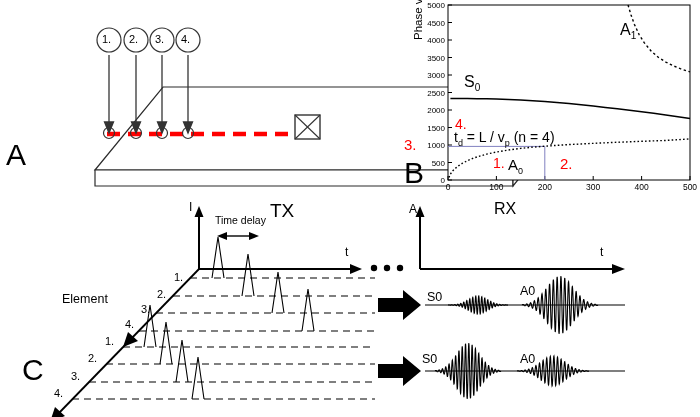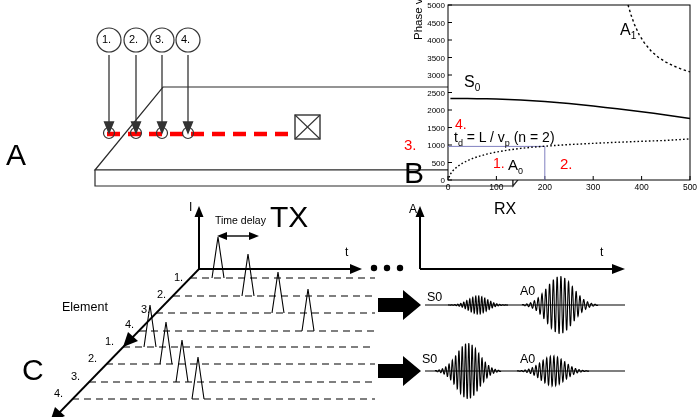--- a/index.html
+++ b/index.html
@@ -128,21 +128,21 @@
 
   <div class="txt" style="left:508px;top:156px;font-size:15px;"><span>A</span><sub style="font-size:9px;">0</sub></div>
 
   <div class="txt" style="left:620px;top:21px;font-size:16px;"><span>A</span><sub style="font-size:10px;">1</sub></div>
 
   <div class="txt red" style="left:493px;top:155px;font-size:14px;">1.</div>
   <div class="txt red" style="left:560px;top:155px;font-size:15px;">2.</div>
   <div class="txt red" style="left:404px;top:136px;font-size:15px;">3.</div>
   <div class="txt red" style="left:455px;top:116px;font-size:14px;">4.</div>
 
-  <div class="txt" style="left:454px;top:129px;font-size:14px;"><span>t</span><sub style="font-size:9px;">d</sub><span> = L / v</span><sub style="font-size:9px;">p</sub><span> (n = 2)</span></div>
+  <div class="txt" style="left:454px;top:129px;font-size:14px;"><span>t</span><sub style="font-size:9px;">d</sub><span> = L / v</span><sub style="font-size:9px;">p</sub><span> (n = 4)</span></div>
 
   <div class="panel-letter" id="panelC-letter">C</div>
 
   <svg width="700" height="225" style="position:absolute;left:0;top:192px;">
 
     <g stroke="#000" fill="#000">
       <line x1="199" y1="22" x2="199" y2="77" stroke-width="2"></line>
       <polygon points="199,14 194.5,25 203.5,25" stroke="none"></polygon>
       <line x1="199" y1="77" x2="353" y2="77" stroke-width="2"></line>
       <polygon points="362,77 350,72 350,82" stroke="none"></polygon>
@@ -216,27 +216,27 @@
     <g>
       <line x1="425" y1="179" x2="625" y2="179" stroke="#000" stroke-width="1.2"></line>
       <path id="rx2a" fill="none" stroke="#000" stroke-width="1.1" d="M435.00 179.00 L435.17 178.86 L435.35 178.72 L435.52 178.60 L435.69 178.52 L435.87 178.48 L436.04 178.50 L436.22 178.58 L436.39 178.72 L436.56 178.90 L436.74 179.11 L436.91 179.32 L437.08 179.52 L437.26 179.67 L437.43 179.76 L437.61 179.77 L437.78 179.69 L437.95 179.53 L438.13 179.29 L438.30 179.00 L438.47 178.68 L438.65 178.38 L438.82 178.12 L438.99 177.94 L439.17 177.87 L439.34 177.92 L439.52 178.10 L439.69 178.39 L439.86 178.78 L440.04 179.23 L440.21 179.68 L440.38 180.09 L440.56 180.40 L440.73 180.59 L440.91 180.60 L441.08 180.43 L441.25 180.09 L441.43 179.60 L441.60 179.00 L441.77 178.36 L441.95 177.75 L442.12 177.23 L442.29 176.88 L442.47 176.74 L442.64 176.85 L442.82 177.22 L442.99 177.81 L443.16 178.57 L443.34 179.44 L443.51 180.32 L443.68 181.11 L443.86 181.71 L444.03 182.04 L444.21 182.06 L444.38 181.73 L444.55 181.06 L444.73 180.13 L444.90 179.00 L445.07 177.80 L445.25 176.66 L445.42 175.72 L445.59 175.08 L445.77 174.85 L445.94 175.07 L446.12 175.75 L446.29 176.84 L446.46 178.23 L446.64 179.79 L446.81 181.36 L446.98 182.75 L447.16 183.80 L447.33 184.37 L447.51 184.37 L447.68 183.77 L447.85 182.59 L448.03 180.95 L448.20 179.00 L448.37 176.94 L448.55 175.00 L448.72 173.41 L448.89 172.36 L449.07 172.00 L449.24 172.40 L449.42 173.56 L449.59 175.39 L449.76 177.72 L449.94 180.31 L450.11 182.88 L450.28 185.14 L450.46 186.83 L450.63 187.72 L450.81 187.68 L450.98 186.67 L451.15 184.76 L451.33 182.11 L451.50 179.00 L451.67 175.75 L451.85 172.71 L452.02 170.24 L452.19 168.64 L452.37 168.13 L452.54 168.80 L452.72 170.63 L452.89 173.48 L453.06 177.05 L453.24 180.99 L453.41 184.86 L453.58 188.24 L453.76 190.73 L453.93 192.01 L454.11 191.89 L454.28 190.34 L454.45 187.47 L454.63 183.56 L454.80 179.00 L454.97 174.27 L455.15 169.91 L455.32 166.39 L455.49 164.15 L455.67 163.48 L455.84 164.50 L456.02 167.16 L456.19 171.22 L456.36 176.27 L456.54 181.78 L456.71 187.15 L456.88 191.79 L457.06 195.16 L457.23 196.84 L457.41 196.61 L457.58 194.42 L457.75 190.47 L457.93 185.15 L458.10 179.00 L458.27 172.69 L458.45 166.90 L458.62 162.30 L458.79 159.42 L458.97 158.63 L459.14 160.05 L459.32 163.60 L459.49 168.92 L459.66 175.48 L459.84 182.56 L460.01 189.42 L460.18 195.28 L460.36 199.47 L460.53 201.50 L460.71 201.11 L460.88 198.28 L461.05 193.28 L461.23 186.62 L461.40 179.00 L461.57 171.25 L461.75 164.21 L461.92 158.67 L462.09 155.27 L462.27 154.42 L462.44 156.24 L462.62 160.58 L462.79 167.00 L462.96 174.82 L463.14 183.21 L463.31 191.24 L463.48 198.04 L463.66 202.84 L463.83 205.10 L464.01 204.52 L464.18 201.16 L464.35 195.34 L464.53 187.68 L464.70 179.00 L464.87 170.24 L465.05 162.37 L465.22 156.25 L465.39 152.56 L465.57 151.72 L465.74 153.86 L465.92 158.74 L466.09 165.86 L466.26 174.44 L466.44 183.57 L466.61 192.23 L466.78 199.48 L466.96 204.53 L467.13 206.82 L467.31 206.09 L467.48 202.42 L467.65 196.19 L467.83 188.09 L468.00 179.00 L468.17 169.91 L468.35 161.81 L468.52 155.58 L468.69 151.91 L468.87 151.18 L469.04 153.47 L469.22 158.52 L469.39 165.77 L469.56 174.43 L469.74 183.56 L469.91 192.14 L470.08 199.26 L470.26 204.14 L470.43 206.28 L470.61 205.44 L470.78 201.75 L470.95 195.63 L471.13 187.76 L471.30 179.00 L471.47 170.32 L471.65 162.66 L471.82 156.84 L471.99 153.48 L472.17 152.90 L472.34 155.16 L472.52 159.96 L472.69 166.76 L472.86 174.79 L473.04 183.18 L473.21 191.00 L473.38 197.42 L473.56 201.76 L473.73 203.58 L473.91 202.73 L474.08 199.33 L474.25 193.79 L474.43 186.75 L474.60 179.00 L474.77 171.38 L474.95 164.72 L475.12 159.72 L475.29 156.89 L475.47 156.50 L475.64 158.53 L475.82 162.72 L475.99 168.58 L476.16 175.44 L476.34 182.52 L476.51 189.08 L476.68 194.40 L476.86 197.95 L477.03 199.37 L477.21 198.58 L477.38 195.70 L477.55 191.10 L477.73 185.31 L477.90 179.00 L478.07 172.85 L478.25 167.53 L478.42 163.58 L478.59 161.39 L478.77 161.16 L478.94 162.84 L479.12 166.21 L479.29 170.85 L479.46 176.22 L479.64 181.73 L479.81 186.78 L479.98 190.84 L480.16 193.50 L480.33 194.52 L480.51 193.85 L480.68 191.61 L480.85 188.09 L481.03 183.73 L481.20 179.00 L481.37 174.44 L481.55 170.53 L481.72 167.66 L481.89 166.11 L482.07 165.99 L482.24 167.27 L482.42 169.76 L482.59 173.14 L482.76 177.01 L482.94 180.95 L483.11 184.52 L483.28 187.37 L483.46 189.20 L483.63 189.87 L483.81 189.36 L483.98 187.76 L484.15 185.29 L484.33 182.25 L484.50 179.00 L484.67 175.89 L484.85 173.24 L485.02 171.33 L485.19 170.32 L485.37 170.28 L485.54 171.17 L485.72 172.86 L485.89 175.12 L486.06 177.69 L486.24 180.28 L486.41 182.61 L486.58 184.44 L486.76 185.60 L486.93 186.00 L487.11 185.64 L487.28 184.59 L487.45 183.00 L487.63 181.06 L487.80 179.00 L487.97 177.05 L488.15 175.41 L488.32 174.23 L488.49 173.63 L488.67 173.63 L488.84 174.20 L489.02 175.25 L489.19 176.64 L489.36 178.21 L489.54 179.77 L489.71 181.16 L489.88 182.25 L490.06 182.93 L490.23 183.15 L490.41 182.92 L490.58 182.28 L490.75 181.34 L490.93 180.20 L491.10 179.00 L491.27 177.87 L491.45 176.94 L491.62 176.27 L491.79 175.94 L491.97 175.96 L492.14 176.29 L492.32 176.89 L492.49 177.68 L492.66 178.56 L492.84 179.43 L493.01 180.19 L493.18 180.78 L493.36 181.15 L493.53 181.26 L493.71 181.12 L493.88 180.77 L494.05 180.25 L494.23 179.64 L494.40 179.00 L494.57 178.40 L494.75 177.91 L494.92 177.57 L495.09 177.40 L495.27 177.41 L495.44 177.60 L495.62 177.91 L495.79 178.32 L495.96 178.77 L496.14 179.22 L496.31 179.61 L496.48 179.90 L496.66 180.08 L496.83 180.13 L497.01 180.06 L497.18 179.88 L497.35 179.62 L497.53 179.32 L497.70 179.00 L497.87 178.71 L498.05 178.47 L498.22 178.31 L498.39 178.23 L498.57 178.24 L498.74 178.33 L498.92 178.48 L499.09 178.68 L499.26 178.89 L499.44 179.10 L499.61 179.28 L499.78 179.42 L499.96 179.50 L500.13 179.52 L500.31 179.48 L500.48 179.40 L500.65 179.28 L500.83 179.14 L501.00 179.00"></path>
       <path id="rx2b" fill="none" stroke="#000" stroke-width="1.1" d="M517.00 179.00 L517.19 178.94 L517.38 178.89 L517.57 178.84 L517.76 178.81 L517.95 178.79 L518.14 178.80 L518.33 178.83 L518.52 178.89 L518.71 178.96 L518.89 179.04 L519.08 179.13 L519.27 179.21 L519.46 179.28 L519.65 179.31 L519.84 179.32 L520.03 179.29 L520.22 179.22 L520.41 179.12 L520.60 179.00 L520.79 178.87 L520.98 178.74 L521.17 178.63 L521.36 178.55 L521.55 178.52 L521.74 178.54 L521.93 178.61 L522.12 178.74 L522.31 178.91 L522.49 179.10 L522.68 179.29 L522.87 179.47 L523.06 179.61 L523.25 179.69 L523.44 179.70 L523.63 179.63 L523.82 179.48 L524.01 179.26 L524.20 179.00 L524.39 178.72 L524.58 178.44 L524.77 178.21 L524.96 178.05 L525.15 177.99 L525.34 178.04 L525.53 178.20 L525.72 178.46 L525.91 178.81 L526.09 179.20 L526.28 179.60 L526.47 179.96 L526.66 180.24 L526.85 180.39 L527.04 180.40 L527.23 180.25 L527.42 179.95 L527.61 179.52 L527.80 179.00 L527.99 178.44 L528.18 177.92 L528.37 177.47 L528.56 177.17 L528.75 177.06 L528.94 177.16 L529.13 177.47 L529.32 177.98 L529.51 178.64 L529.69 179.37 L529.88 180.12 L530.07 180.78 L530.26 181.28 L530.45 181.56 L530.64 181.56 L530.83 181.28 L531.02 180.72 L531.21 179.94 L531.40 179.00 L531.59 178.01 L531.78 177.07 L531.97 176.30 L532.16 175.78 L532.35 175.60 L532.54 175.79 L532.73 176.35 L532.92 177.24 L533.11 178.38 L533.29 179.64 L533.48 180.90 L533.67 182.02 L533.86 182.85 L534.05 183.30 L534.24 183.29 L534.43 182.79 L534.62 181.85 L534.81 180.54 L535.00 179.00 L535.19 177.38 L535.38 175.87 L535.57 174.63 L535.76 173.82 L535.95 173.55 L536.14 173.88 L536.33 174.80 L536.52 176.22 L536.71 178.02 L536.89 180.00 L537.08 181.96 L537.27 183.68 L537.46 184.94 L537.65 185.60 L537.84 185.55 L538.03 184.77 L538.22 183.32 L538.41 181.33 L538.60 179.00 L538.79 176.58 L538.98 174.34 L539.17 172.54 L539.36 171.38 L539.55 171.03 L539.74 171.54 L539.93 172.90 L540.12 174.99 L540.31 177.59 L540.49 180.43 L540.68 183.22 L540.87 185.62 L541.06 187.38 L541.25 188.26 L541.44 188.14 L541.63 187.02 L541.82 184.97 L542.01 182.20 L542.20 179.00 L542.39 175.71 L542.58 172.68 L542.77 170.27 L542.96 168.75 L543.15 168.33 L543.34 169.07 L543.53 170.92 L543.72 173.71 L543.91 177.15 L544.09 180.87 L544.28 184.48 L544.47 187.57 L544.66 189.79 L544.85 190.87 L545.04 190.67 L545.23 189.18 L545.42 186.55 L545.61 183.03 L545.80 179.00 L545.99 174.89 L546.18 171.16 L546.37 168.22 L546.56 166.41 L546.75 165.95 L546.94 166.91 L547.13 169.21 L547.32 172.62 L547.51 176.78 L547.69 181.24 L547.88 185.52 L548.07 189.14 L548.26 191.71 L548.45 192.91 L548.64 192.61 L548.83 190.82 L549.02 187.72 L549.21 183.63 L549.40 179.00 L549.59 174.32 L549.78 170.11 L549.97 166.84 L550.16 164.86 L550.35 164.41 L550.54 165.55 L550.73 168.16 L550.92 171.97 L551.11 176.56 L551.29 181.44 L551.48 186.08 L551.67 189.97 L551.86 192.68 L552.05 193.90 L552.24 193.51 L552.43 191.54 L552.62 188.21 L552.81 183.87 L553.00 179.00 L553.19 174.13 L553.38 169.79 L553.57 166.46 L553.76 164.49 L553.95 164.10 L554.14 165.32 L554.33 168.03 L554.52 171.92 L554.71 176.56 L554.89 181.44 L555.08 186.03 L555.27 189.84 L555.46 192.45 L555.65 193.59 L555.84 193.14 L556.03 191.16 L556.22 187.89 L556.41 183.68 L556.60 179.00 L556.79 174.37 L556.98 170.28 L557.17 167.18 L557.36 165.39 L557.55 165.09 L557.74 166.29 L557.93 168.86 L558.12 172.48 L558.31 176.76 L558.49 181.22 L558.68 185.38 L558.87 188.79 L559.06 191.09 L559.25 192.05 L559.44 191.59 L559.63 189.78 L559.82 186.84 L560.01 183.11 L560.20 179.00 L560.39 174.97 L560.58 171.45 L560.77 168.82 L560.96 167.33 L561.15 167.13 L561.34 168.21 L561.53 170.43 L561.72 173.52 L561.91 177.13 L562.09 180.85 L562.28 184.29 L562.47 187.08 L562.66 188.93 L562.85 189.67 L563.04 189.25 L563.23 187.73 L563.42 185.32 L563.61 182.29 L563.80 179.00 L563.99 175.80 L564.18 173.03 L564.37 170.98 L564.56 169.86 L564.75 169.74 L564.94 170.62 L565.13 172.38 L565.32 174.78 L565.51 177.57 L565.69 180.41 L565.88 183.01 L566.07 185.10 L566.26 186.46 L566.45 186.97 L566.64 186.62 L566.83 185.46 L567.02 183.66 L567.21 181.42 L567.40 179.00 L567.59 176.67 L567.78 174.68 L567.97 173.23 L568.16 172.45 L568.35 172.40 L568.54 173.06 L568.73 174.32 L568.92 176.04 L569.11 178.00 L569.29 179.98 L569.48 181.78 L569.67 183.20 L569.86 184.12 L570.05 184.45 L570.24 184.18 L570.43 183.37 L570.62 182.13 L570.81 180.62 L571.00 179.00 L571.19 177.46 L571.38 176.15 L571.57 175.21 L571.76 174.71 L571.95 174.70 L572.14 175.15 L572.33 175.98 L572.52 177.10 L572.71 178.36 L572.89 179.62 L573.08 180.76 L573.27 181.65 L573.46 182.21 L573.65 182.40 L573.84 182.22 L574.03 181.70 L574.22 180.93 L574.41 179.99 L574.60 179.00 L574.79 178.06 L574.98 177.28 L575.17 176.72 L575.36 176.44 L575.55 176.44 L575.74 176.72 L575.93 177.22 L576.12 177.88 L576.31 178.63 L576.49 179.36 L576.68 180.02 L576.87 180.53 L577.06 180.84 L577.25 180.94 L577.44 180.83 L577.63 180.53 L577.82 180.08 L578.01 179.56 L578.20 179.00 L578.39 178.48 L578.58 178.05 L578.77 177.75 L578.96 177.60 L579.15 177.61 L579.34 177.76 L579.53 178.04 L579.72 178.40 L579.91 178.80 L580.09 179.19 L580.28 179.54 L580.47 179.80 L580.66 179.96 L580.85 180.01 L581.04 179.95 L581.23 179.79 L581.42 179.56 L581.61 179.28 L581.80 179.00 L581.99 178.74 L582.18 178.52 L582.37 178.37 L582.56 178.30 L582.75 178.31 L582.94 178.39 L583.13 178.53 L583.32 178.71 L583.51 178.90 L583.69 179.09 L583.88 179.26 L584.07 179.39 L584.26 179.46 L584.45 179.48 L584.64 179.45 L584.83 179.37 L585.02 179.26 L585.21 179.13 L585.40 179.00 L585.59 178.88 L585.78 178.78 L585.97 178.71 L586.16 178.68 L586.35 178.69 L586.54 178.72 L586.73 178.79 L586.92 178.87 L587.11 178.96 L587.29 179.04 L587.48 179.11 L587.67 179.17 L587.86 179.20 L588.05 179.21 L588.24 179.19 L588.43 179.16 L588.62 179.11 L588.81 179.06 L589.00 179.00"></path>
     </g>
   </svg>
 
   <div class="txt" style="left:189px;top:200px;font-size:12px;">I</div>
   <div class="txt" style="left:345px;top:245px;font-size:12px;">t</div>
   <div class="txt" style="left:215px;top:214px;font-size:10.5px;">Time delay</div>
-  <div class="txt" style="left:270px;top:200px;font-size:30px;">TX</div>
+  <div class="txt" style="left:270px;top:200px;font-size:19px;">TX</div>
 
   <div class="txt" style="left:409px;top:202px;font-size:12px;">A</div>
   <div class="txt" style="left:600px;top:245px;font-size:12px;">t</div>
   <div class="txt" style="left:494px;top:200px;font-size:16px;">RX</div>
 
-  <div class="txt" style="left:62px;top:300px;font-size:12.5px;">Element</div>
+  <div class="txt" style="left:62px;top:292px;font-size:12.5px;">Element</div>
 
   <div class="txt" style="left:174px;top:271px;font-size:11px;">1.</div>
   <div class="txt" style="left:157px;top:288px;font-size:11px;">2.</div>
   <div class="txt" style="left:141px;top:303px;font-size:11px;">3.</div>
   <div class="txt" style="left:125px;top:318px;font-size:11px;">4.</div>
 
   <div class="txt" style="left:105px;top:335px;font-size:11px;">1.</div>
   <div class="txt" style="left:88px;top:352px;font-size:11px;">2.</div>
   <div class="txt" style="left:71px;top:370px;font-size:11px;">3.</div>
   <div class="txt" style="left:54px;top:387px;font-size:11px;">4.</div>

